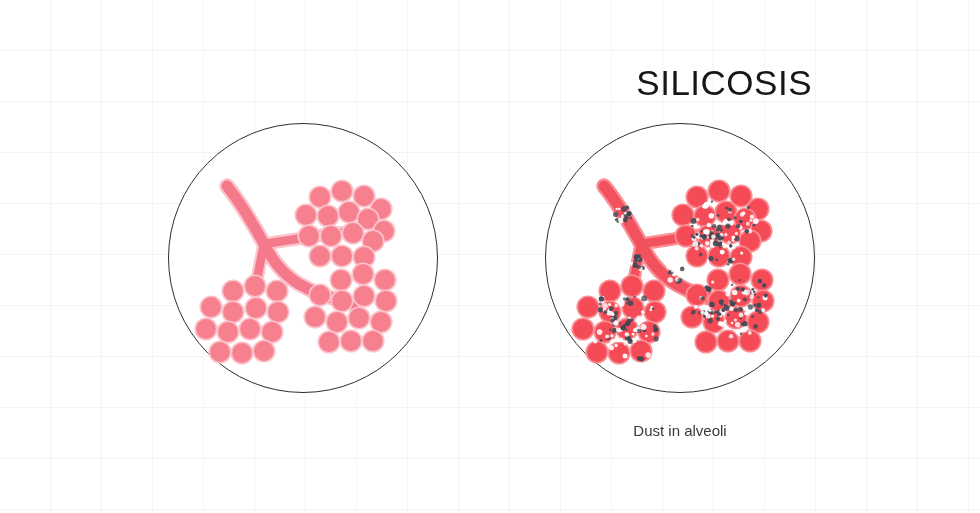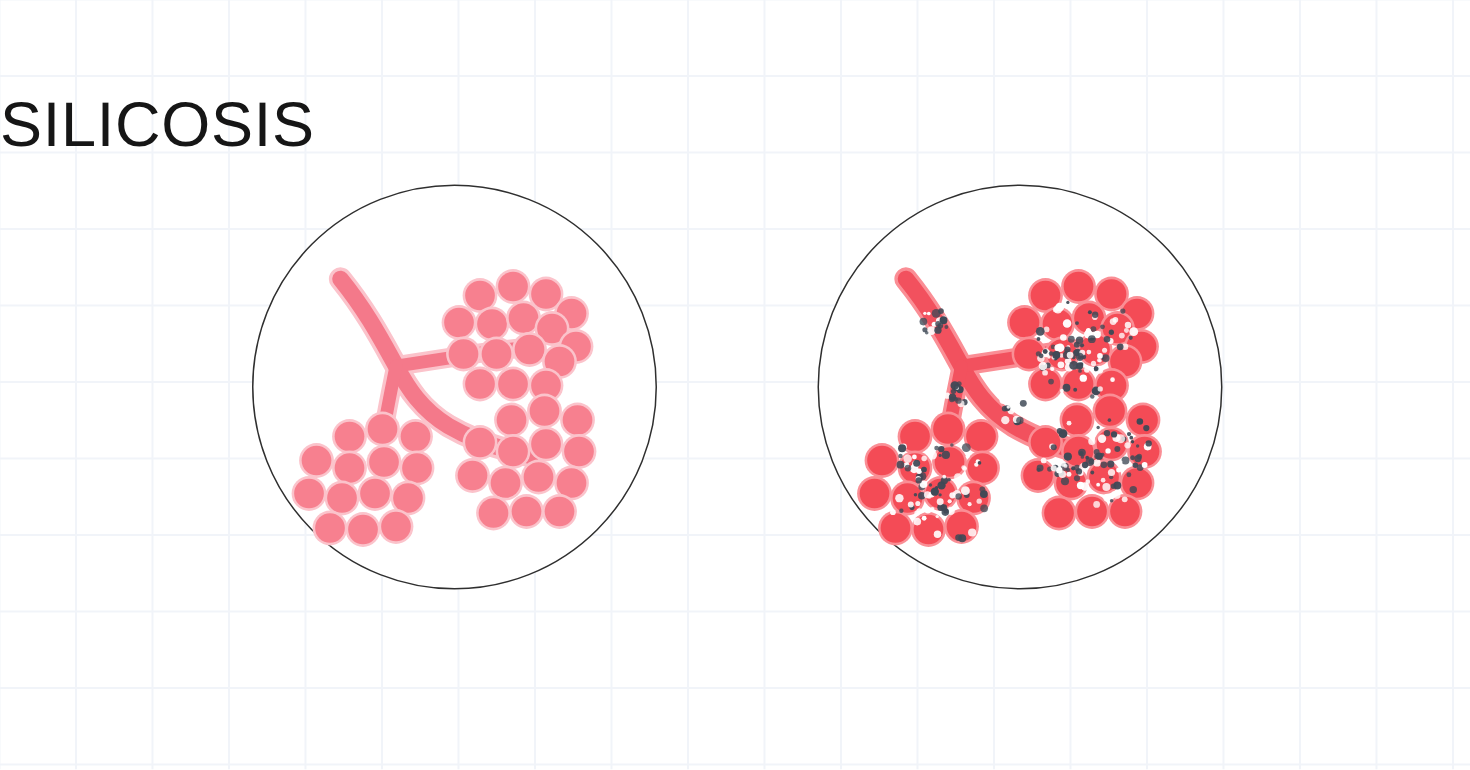--- a/index.html
+++ b/index.html
@@ -22,22 +22,22 @@
       linear-gradient(to bottom, #f1f4f9 1px, transparent 1px);
     background-size: 51px 51px;
     background-position: -1px -1px;
     overflow: hidden;
   }
   #title {
     position: absolute;
     top: 62px;
     left: 0;
     width: 812px;
-    text-align: left;
-    font-size: 42px;
+    text-align: right;
+    font-size: 35px;
     font-weight: 400;
     letter-spacing: 0.5px;
     color: #161616;
     line-height: 42px;
     white-space: nowrap;
   }
   .panel {
     position: absolute;
     top: 123px;
     width: 270px;
@@ -535,14 +535,15 @@
           <circle cx="160.0" cy="192.9" r="2.07" fill="#3f4956" opacity="0.90"></circle>
           <circle cx="161.2" cy="190.5" r="2.14" fill="#ffffff" opacity="0.99"></circle>
           <circle cx="170.5" cy="189.2" r="1.41" fill="#3f4956" opacity="0.98"></circle>
           <circle cx="163.2" cy="193.1" r="2.50" fill="#ffffff" opacity="0.83"></circle>
           <circle cx="157.5" cy="189.2" r="2.01" fill="#ffffff" opacity="0.84"></circle>
           <circle cx="163.8" cy="186.4" r="1.75" fill="#ffffff" opacity="0.81"></circle>
         </g>
     </svg>
   </div>
 
+  <div class="caption right">Dust in alveoli</div>
 
 </div>
 
 </body></html>

